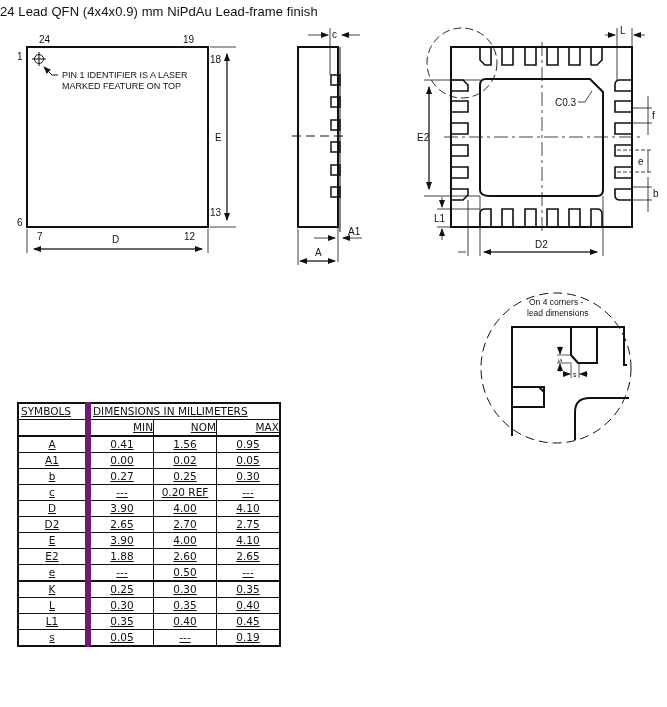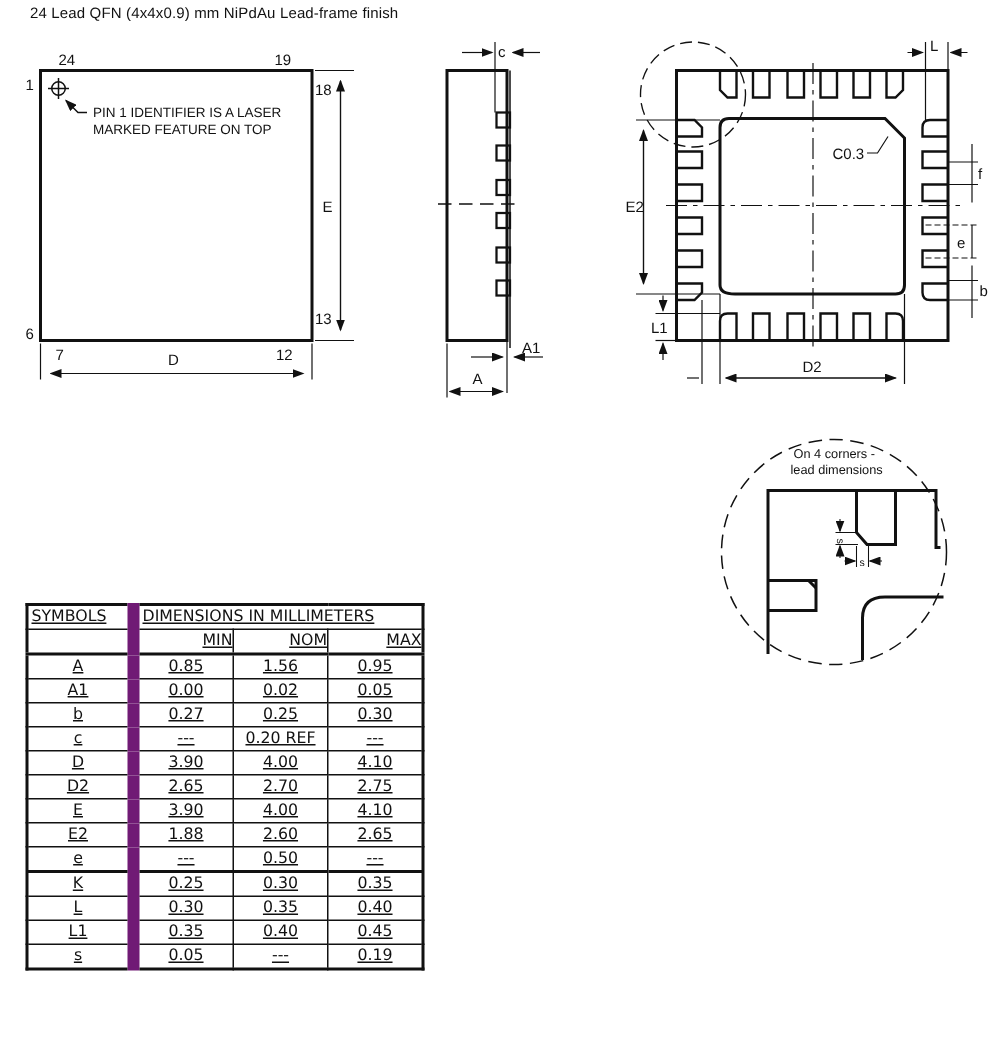--- a/index.html
+++ b/index.html
@@ -1,27 +1,27 @@
 <!DOCTYPE html>
 <html><head>
 <meta charset="utf-8">
 <style>
   html, body { margin:0; padding:0; background:#ffffff; }
   body { width:667px; height:707px; position:relative; overflow:hidden; font-family:"Liberation Sans", sans-serif; color:#111; }
-  .title { position:absolute; left:20px; top:4px; font-size:10px; letter-spacing:0.1px; }
+  .title { position:absolute; left:0; top:4px; font-size:13px; letter-spacing:0.1px; }
   svg.drawing { position:absolute; left:0; top:0; }
   svg text { font-family:"Liberation Sans", sans-serif; fill:#111; }
   table.dims { position:absolute; left:17px; top:402px; border-collapse:collapse; font-family:"DejaVu Sans", sans-serif; font-size:10.5px;text-decoration:underline; }
   table.dims td { border:1px solid #111; height:15px; padding:0; text-align:center; line-height:15px; }
   table.dims td.sym { width:64px; }
   table.dims td.val { width:62px; }
   table.dims .hdr td { text-align:left; padding-left:2px; }
   table.dims .sub td { text-align:right; }
   table.dims tr.thick-top td { border-top:2px solid #111; }
-  table.dims td.thick-left { border-left:8px solid #701a75; }
+  table.dims td.thick-left { border-left:6px solid #701a75; }
   table.dims { border:2px solid #111; }
 </style>
 </head>
 <body>
 
 <div class="title">24 Lead QFN (4x4x0.9) mm NiPdAu Lead-frame finish</div>
 
 <svg class="drawing" width="667" height="707" viewBox="0 0 667 707">
   <defs>
     <marker id="arr" markerWidth="8" markerHeight="6" refX="7" refY="3" orient="auto" markerUnits="userSpaceOnUse">
@@ -209,21 +209,21 @@
     <td colspan="3" class="thick-left">DIMENSIONS IN MILLIMETERS</td>
   </tr>
   <tr class="sub">
     <td class="sym"></td>
     <td class="val thick-left">MIN</td>
     <td class="val">NOM</td>
     <td class="val">MAX</td>
   </tr>
   <tr class="thick-top">
     <td class="sym">A</td>
-    <td class="val thick-left">0.85</td>
+    <td class="val thick-left">0.41</td>
     <td class="val">1.56</td>
     <td class="val">0.95</td>
   </tr>
   <tr>
     <td class="sym">A1</td>
     <td class="val thick-left">0.00</td>
     <td class="val">0.02</td>
     <td class="val">0.05</td>
   </tr>
   <tr>

